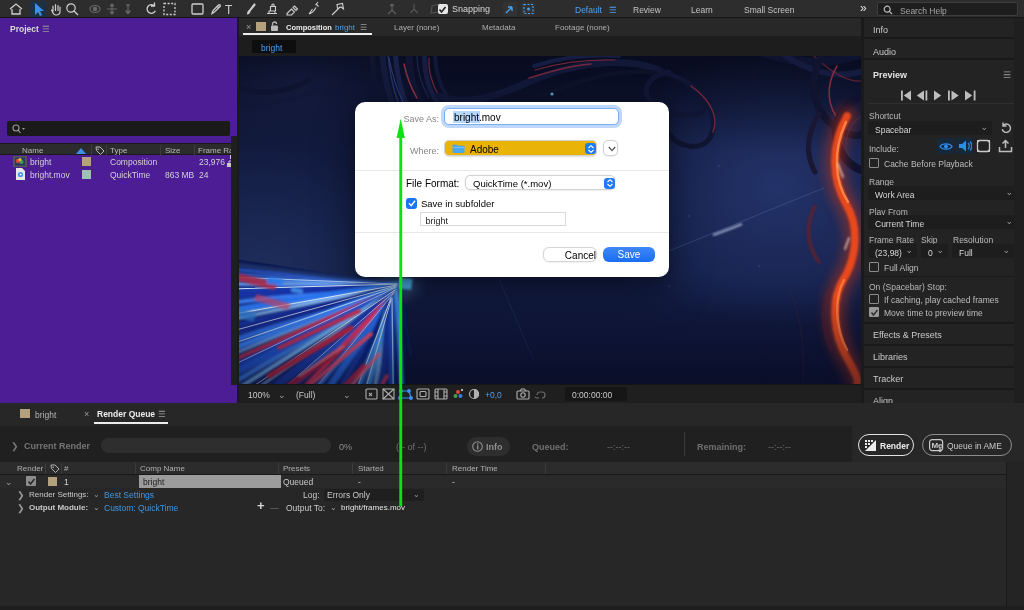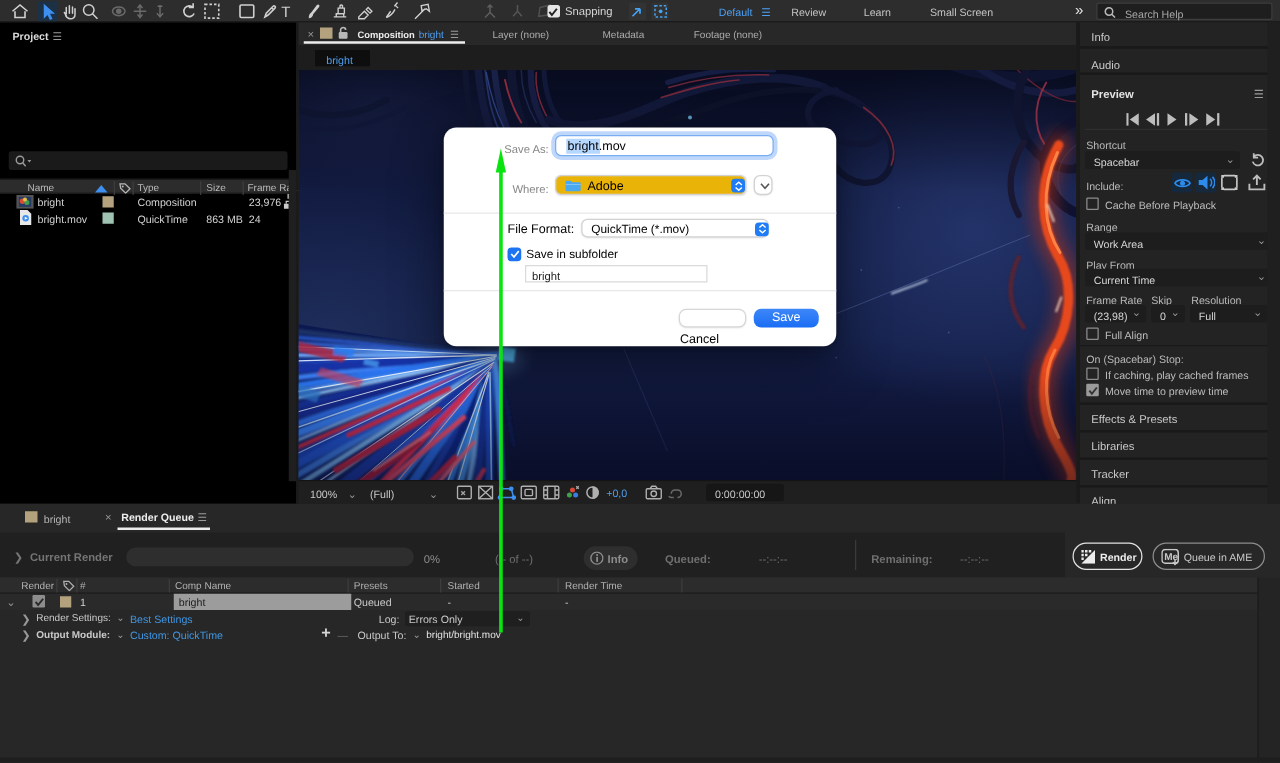--- a/index.html
+++ b/index.html
@@ -69,21 +69,21 @@
   <div class="lbl" style="left:860px;top:3px;color:#e0e0e0;font-size:12px">»</div>
   <div class="abs" style="left:877px;top:2px;width:141px;height:14px;background:#1e1e1e;border:1px solid #3d3d3d;border-radius:2px">
     <svg class="abs" style="left:5px;top:2px" width="10" height="10" viewBox="0 0 10 10">
         <circle cx="4.2" cy="4.2" r="3" fill="none" stroke="#bbb" stroke-width="1.2"></circle>
         <path d="M6.4 6.4 L9 9" stroke="#bbb" stroke-width="1.2"></path>
       </svg>
     <div class="lbl" style="left:22px;top:3px;color:#a8a8a8;font-size:8.5px">Search Help</div>
   </div>
 </div>
 
-<div class="abs" style="left:0;top:18px;width:237px;height:385px;background:#000000">
+<div class="abs" style="left:0;top:18px;width:237px;height:385px;background:#4c1d95">
   <div class="lbl" style="left:10px;top:6px;color:#d9d9d9;font-weight:bold;font-size:8.5px">Project</div>
   <div class="lbl" style="left:42px;top:6px;color:#9a9a9a;font-size:8.5px">☰</div>
 
   <div class="abs" style="left:7px;top:103px;width:223px;height:15px;background:#1a1a1a;border-radius:2px">
     <svg class="abs" style="left:5px;top:3px" width="14" height="10" viewBox="0 0 14 10">
         <circle cx="4" cy="4" r="3" fill="none" stroke="#9a9a9a" stroke-width="1.1"></circle>
         <path d="M6.2 6.2 L8.5 9" stroke="#9a9a9a" stroke-width="1.1"></path>
         <path d="M10 4 l3 0 l-1.5 2 z" fill="#9a9a9a"></path>
       </svg>
   </div>
@@ -614,21 +614,21 @@
 
   <div class="abs" style="left:0;top:98px;width:1024px;height:13px">
     <div class="lbl" style="left:17px;top:2px;font-size:9px;color:#9a9a9a">❯</div>
     <div class="lbl" style="left:29px;top:2px;color:#c9c9c9;font-weight:bold;font-size:8px">Output Module:</div>
     <div class="lbl" style="left:93px;top:2px;font-size:8px;color:#9a9a9a">⌄</div>
     <div class="lbl" style="left:104px;top:2px;color:#4096e3;font-size:8.5px">Custom: QuickTime</div>
     <div class="lbl" style="left:257px;top:0px;color:#d6d6d6;font-size:13px;font-weight:bold">+</div>
     <div class="lbl" style="left:270px;top:2px;color:#6f6f6f;font-size:8.5px">—</div>
     <div class="lbl" style="left:286px;top:2px;color:#c9c9c9;font-size:8.5px">Output To:</div>
     <div class="lbl" style="left:330px;top:2px;font-size:8px;color:#9a9a9a">⌄</div>
-    <div class="lbl" style="left:341px;top:2px;color:#e3e3e3;font-size:8px">bright/bright.mov</div>
+    <div class="lbl" style="left:341px;top:2px;color:#e3e3e3;font-size:8px">bright/frames.mov</div>
   </div>
   <div class="abs" style="left:1006px;top:59px;width:18px;height:148px;background:#242424;border-left:1px solid #1a1a1a"></div>
   <div class="abs" style="left:0;top:203px;width:1024px;height:4px;background:#1e1e1e"></div>
 </div>
 
 <div class="abs" style="left:355px;top:102px;width:314px;height:175px;background:#ffffff;border-radius:10px;box-shadow:0 16px 42px rgba(0,0,0,0.42),0 2px 8px rgba(0,0,0,0.25)" id="dialog">
   <div class="lbl" style="left:46px;top:12px;width:38px;text-align:right;color:#868686;font-size:9px">Save As:</div>
   <div class="abs" style="left:89px;top:6px;width:175px;height:17px;background:#fff;border:1px solid #79aef2;border-radius:5px;box-shadow:0 0 0 3px rgba(110,166,244,0.45)">
     <div class="abs" style="left:8px;top:2px;width:27px;height:12px;background:#b6d7ff"></div>
     <div class="lbl" style="left:9px;top:4px;color:#000;font-size:10px">bright.mov</div>
@@ -665,21 +665,21 @@
     <svg class="abs" style="left:1.5px;top:2px" width="8" height="7" viewBox="0 0 8 7">
         <path d="M1 3.2 L3.2 5.6 L7 0.8" fill="none" stroke="#fff" stroke-width="1.4"></path>
       </svg>
   </div>
   <div class="lbl" style="left:66px;top:97px;color:#000;font-size:9.5px">Save in subfolder</div>
   <div class="abs" style="left:64.5px;top:110px;width:146px;height:14px;background:#fff;border:1px solid #dadada">
     <div class="lbl" style="left:5px;top:3px;color:#222;font-size:9px">bright</div>
   </div>
   <div class="abs" style="left:0;top:130px;width:314px;height:1px;background:#e8e8e8"></div>
   <div class="abs" style="left:188px;top:145px;width:54px;height:15px;background:#fff;border:1px solid #d6d6d6;border-radius:6px;box-shadow:0 0.5px 1.5px rgba(0,0,0,0.1)">
-    <div class="lbl" style="left:0;top:19px;width:52px;text-align:left;color:#000;font-size:10px">Cancel</div>
+    <div class="lbl" style="left:0;top:3px;width:52px;text-align:right;color:#000;font-size:10px">Cancel</div>
   </div>
   <div class="abs" style="left:248px;top:145px;width:52px;height:15px;background:linear-gradient(#3d87f8,#1a6df4);border-radius:6px">
     <div class="lbl" style="left:0;top:3px;width:52px;text-align:center;color:#fff;font-size:10px">Save</div>
   </div>
 </div>
 
 <svg class="abs" style="left:390px;top:110px" width="22" height="400" viewBox="0 0 22 400">
   <path d="M10.7 8.5 L6.6 28 L14.8 28 Z" fill="#09e411"></path>
   <rect x="9.3" y="26" width="2.9" height="370" fill="#09e411"></rect>
 </svg>

